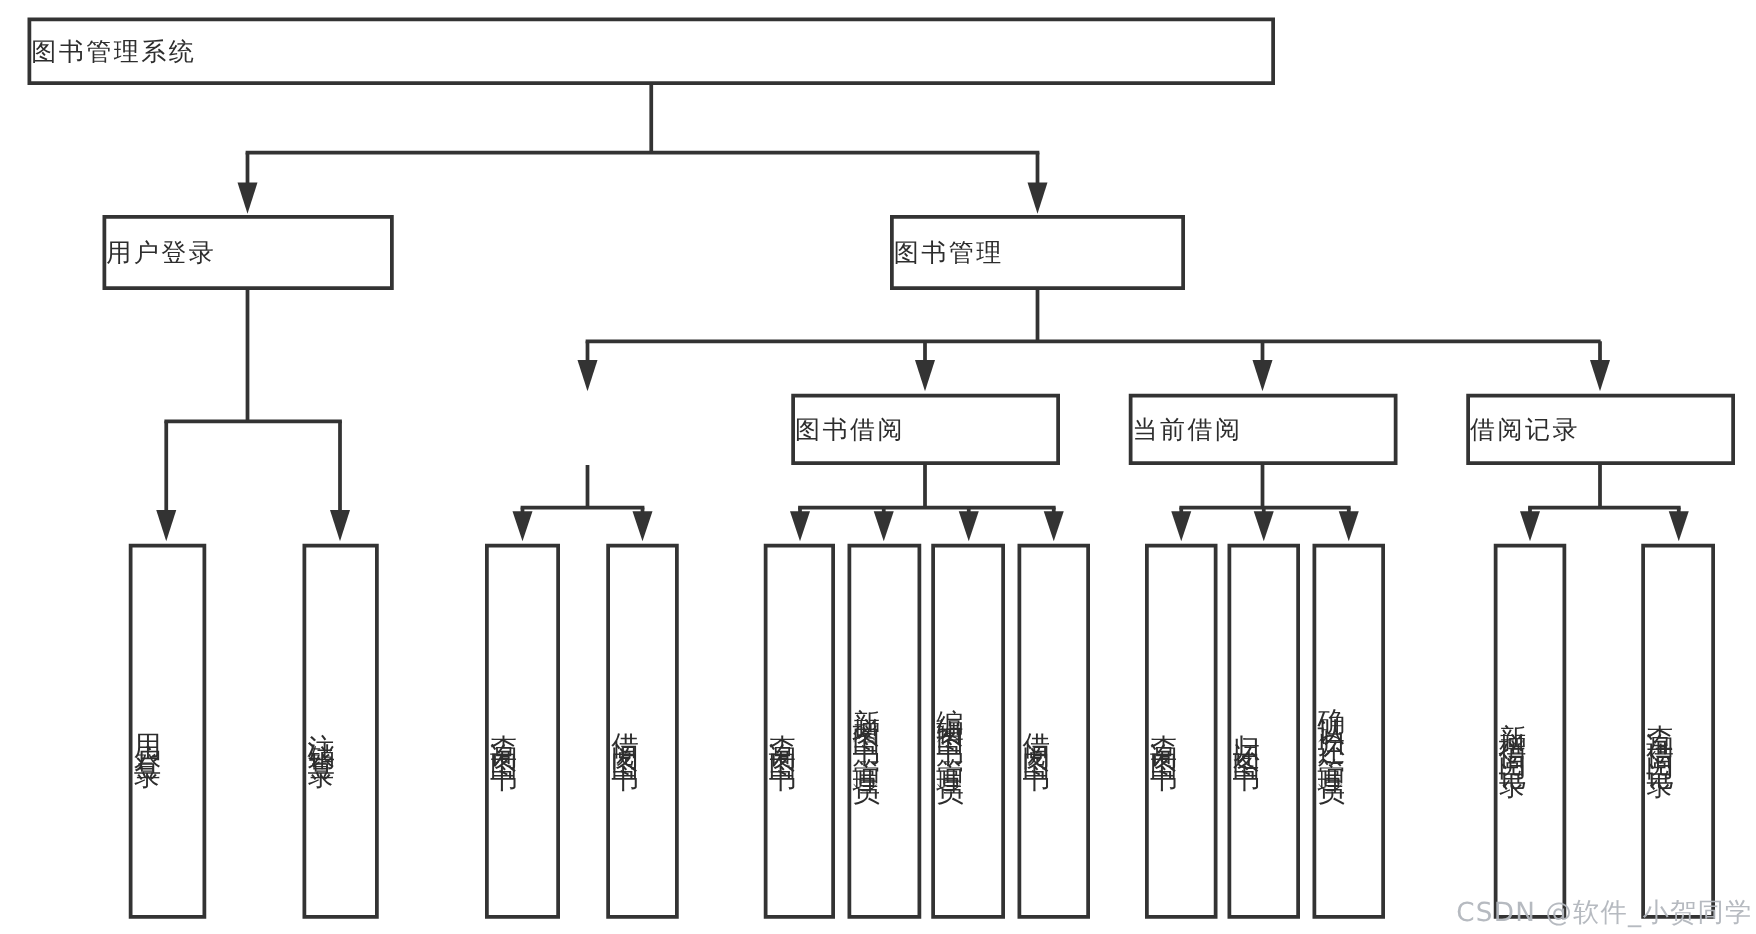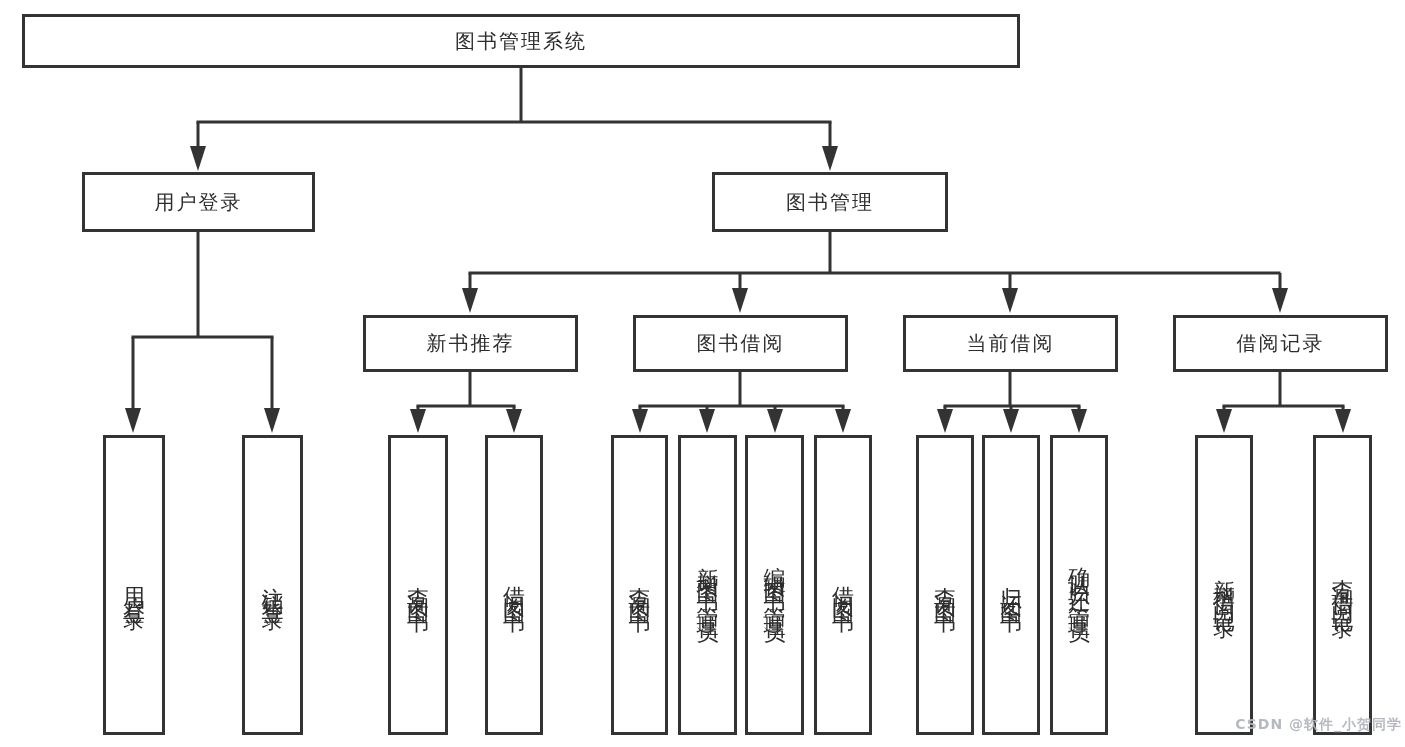--- a/index.html
+++ b/index.html
@@ -19,45 +19,43 @@
   }
   svg.wires line { stroke: #333333; stroke-width: 3; }
   svg.wires polygon { fill: #333333; }
   .box {
     position: absolute;
     box-sizing: border-box;
     border: 3px solid #333333;
     background: #ffffff;
     display: flex;
     align-items: center;
-    justify-content: center;
     color: #2d2d2d;
   }
   .box.h span {
     font-size: 20px;
     letter-spacing: 2px;
     white-space: nowrap;
   }
   .box.v span {
     writing-mode: vertical-rl;
     text-orientation: mixed;
     font-size: 22px;
     letter-spacing: 8px;
     line-height: 1;
   }
   .watermark {
     position: absolute;
     right: 3px;
     top: 716px;
-    font-size: 14px;
+    font-size: 21px;
     color: rgba(178, 182, 189, 0.95);
     letter-spacing: 1px;
     white-space: nowrap;
     z-index: 5;
-    font-weight: bold;
   }
 </style>
 </head>
 <body>
 
 <div class="canvas">
 
   <svg class="wires" viewBox="0 0 1405 747">
 
     <line x1="521" y1="68" x2="521" y2="122"></line>
@@ -124,23 +122,20 @@
     <span>图书管理系统</span>
   </div>
 
   <div class="box h" style="left:82px; top:172px; width:233px; height:60px;">
     <span>用户登录</span>
   </div>
   <div class="box h" style="left:712px; top:172px; width:236px; height:60px;">
     <span>图书管理</span>
   </div>
 
-  <div class="box h" style="left:363px; top:315px; width:215px; height:57px;">
-    <span>新书推荐</span>
-  </div>
   <div class="box h" style="left:903px; top:315px; width:215px; height:57px;">
     <span>当前借阅</span>
   </div>
   <div class="box h" style="left:633px; top:315px; width:215px; height:57px;">
     <span>图书借阅</span>
   </div>
   <div class="box h" style="left:1173px; top:315px; width:215px; height:57px;">
     <span>借阅记录</span>
   </div>
 

